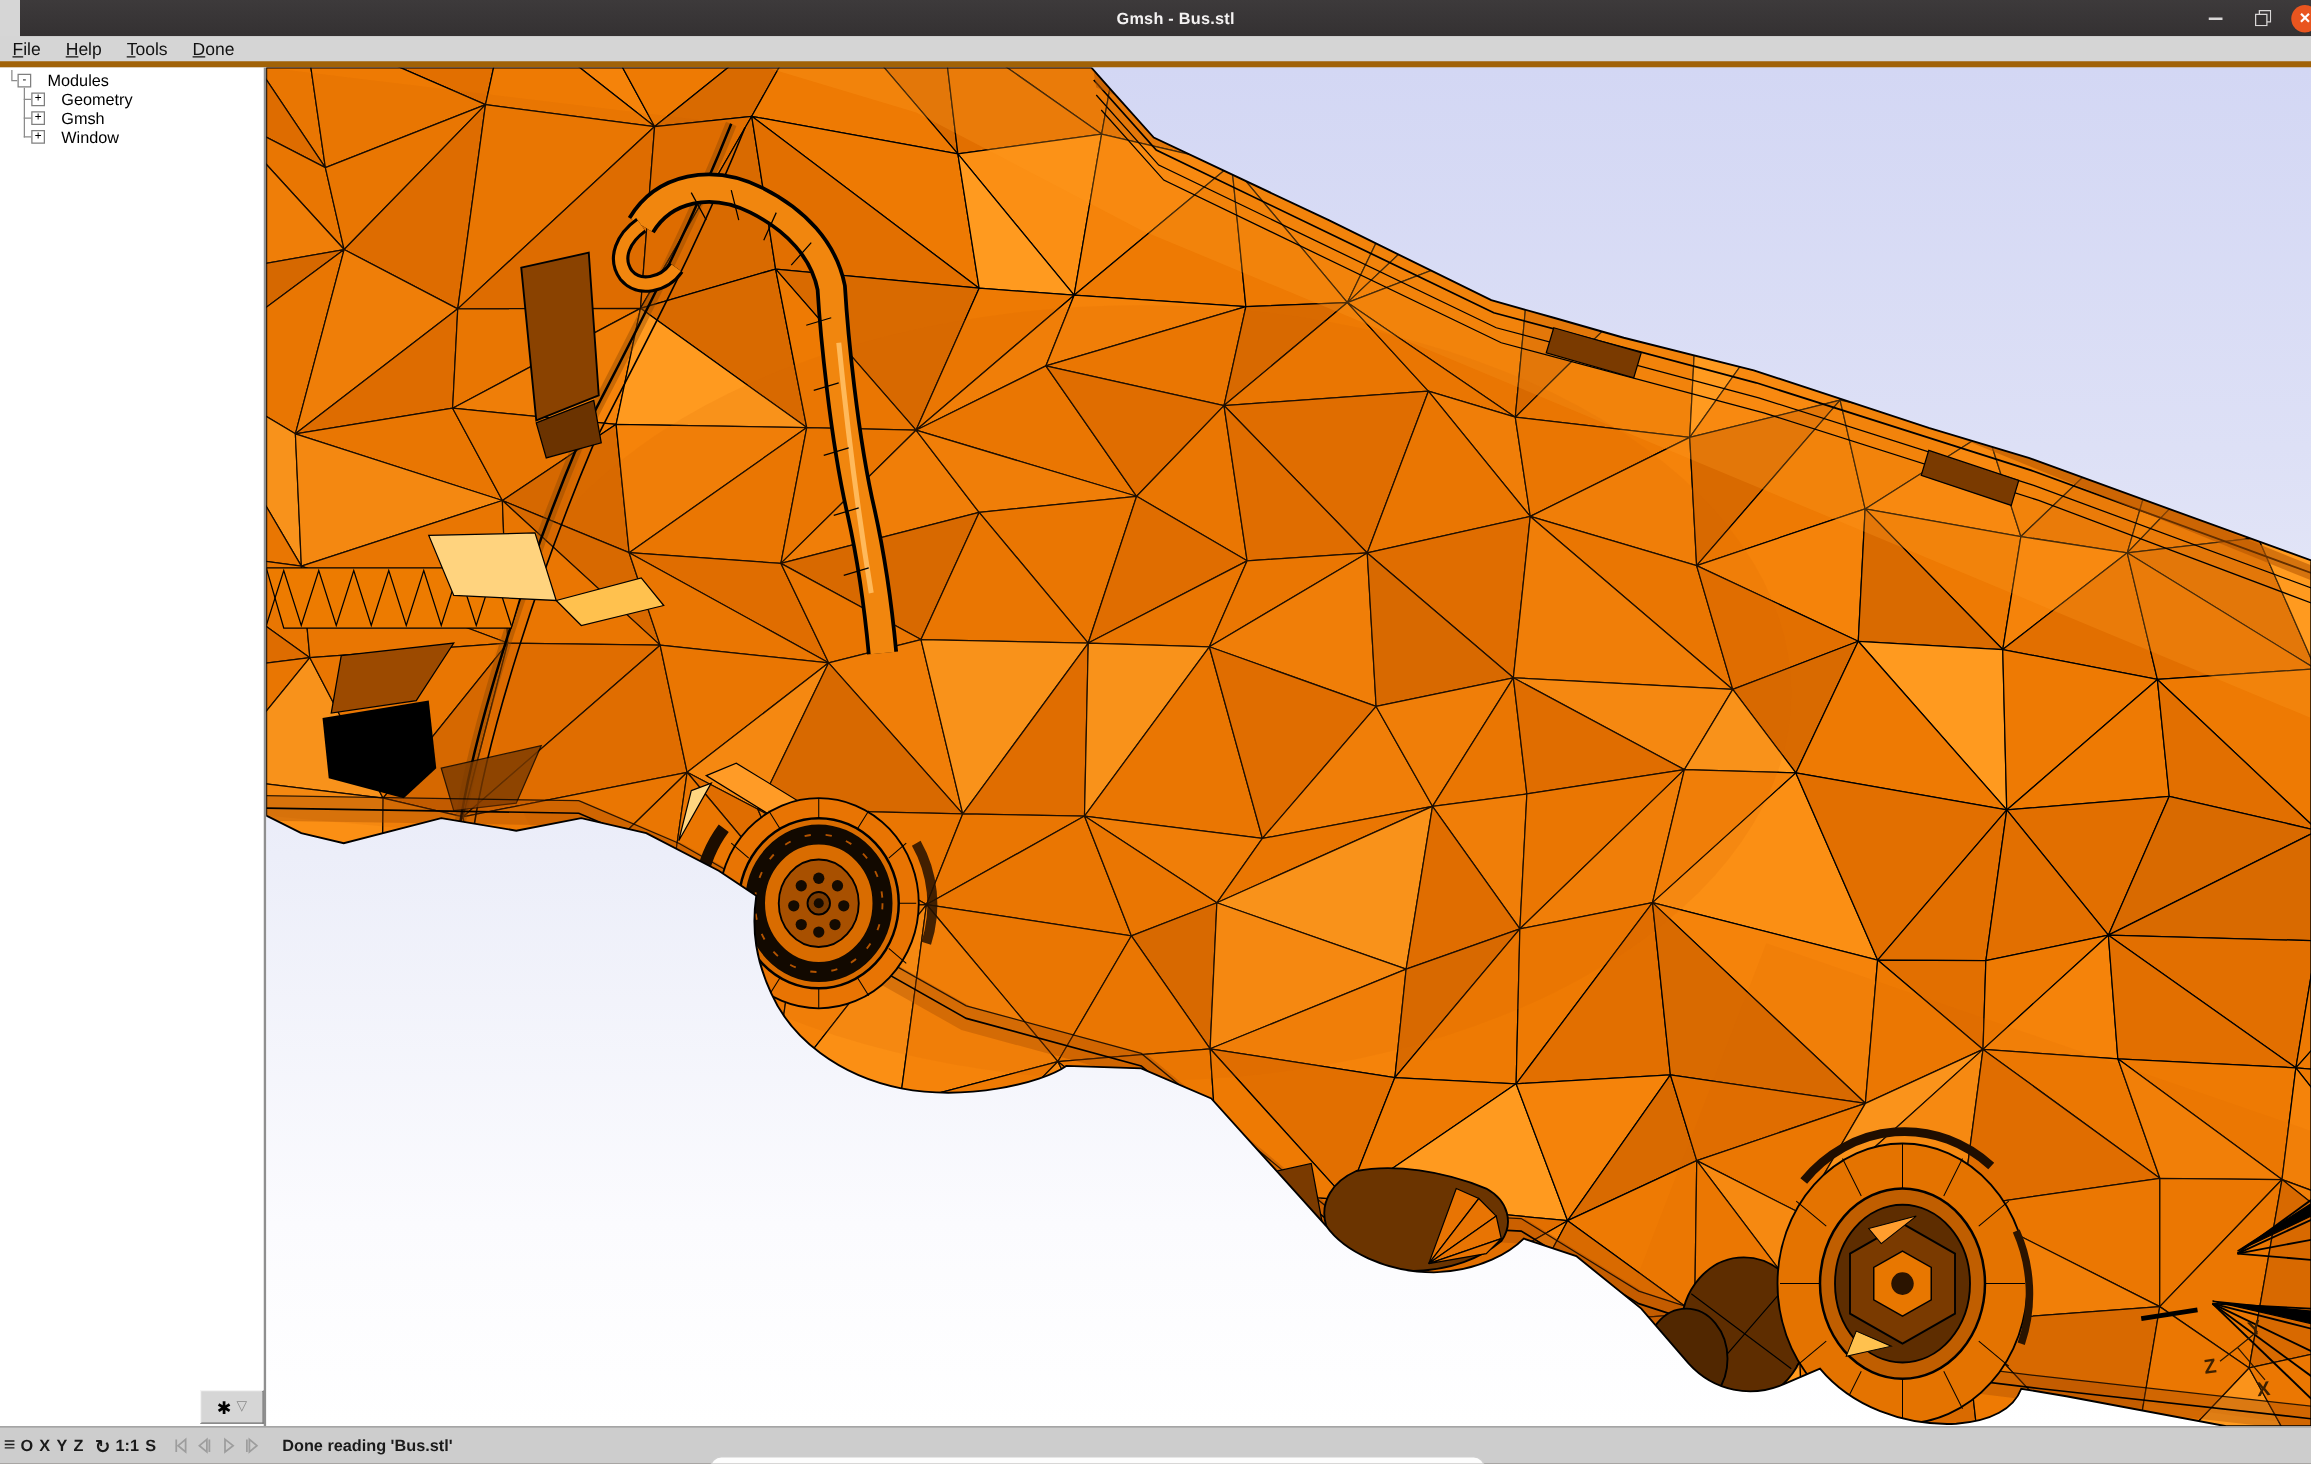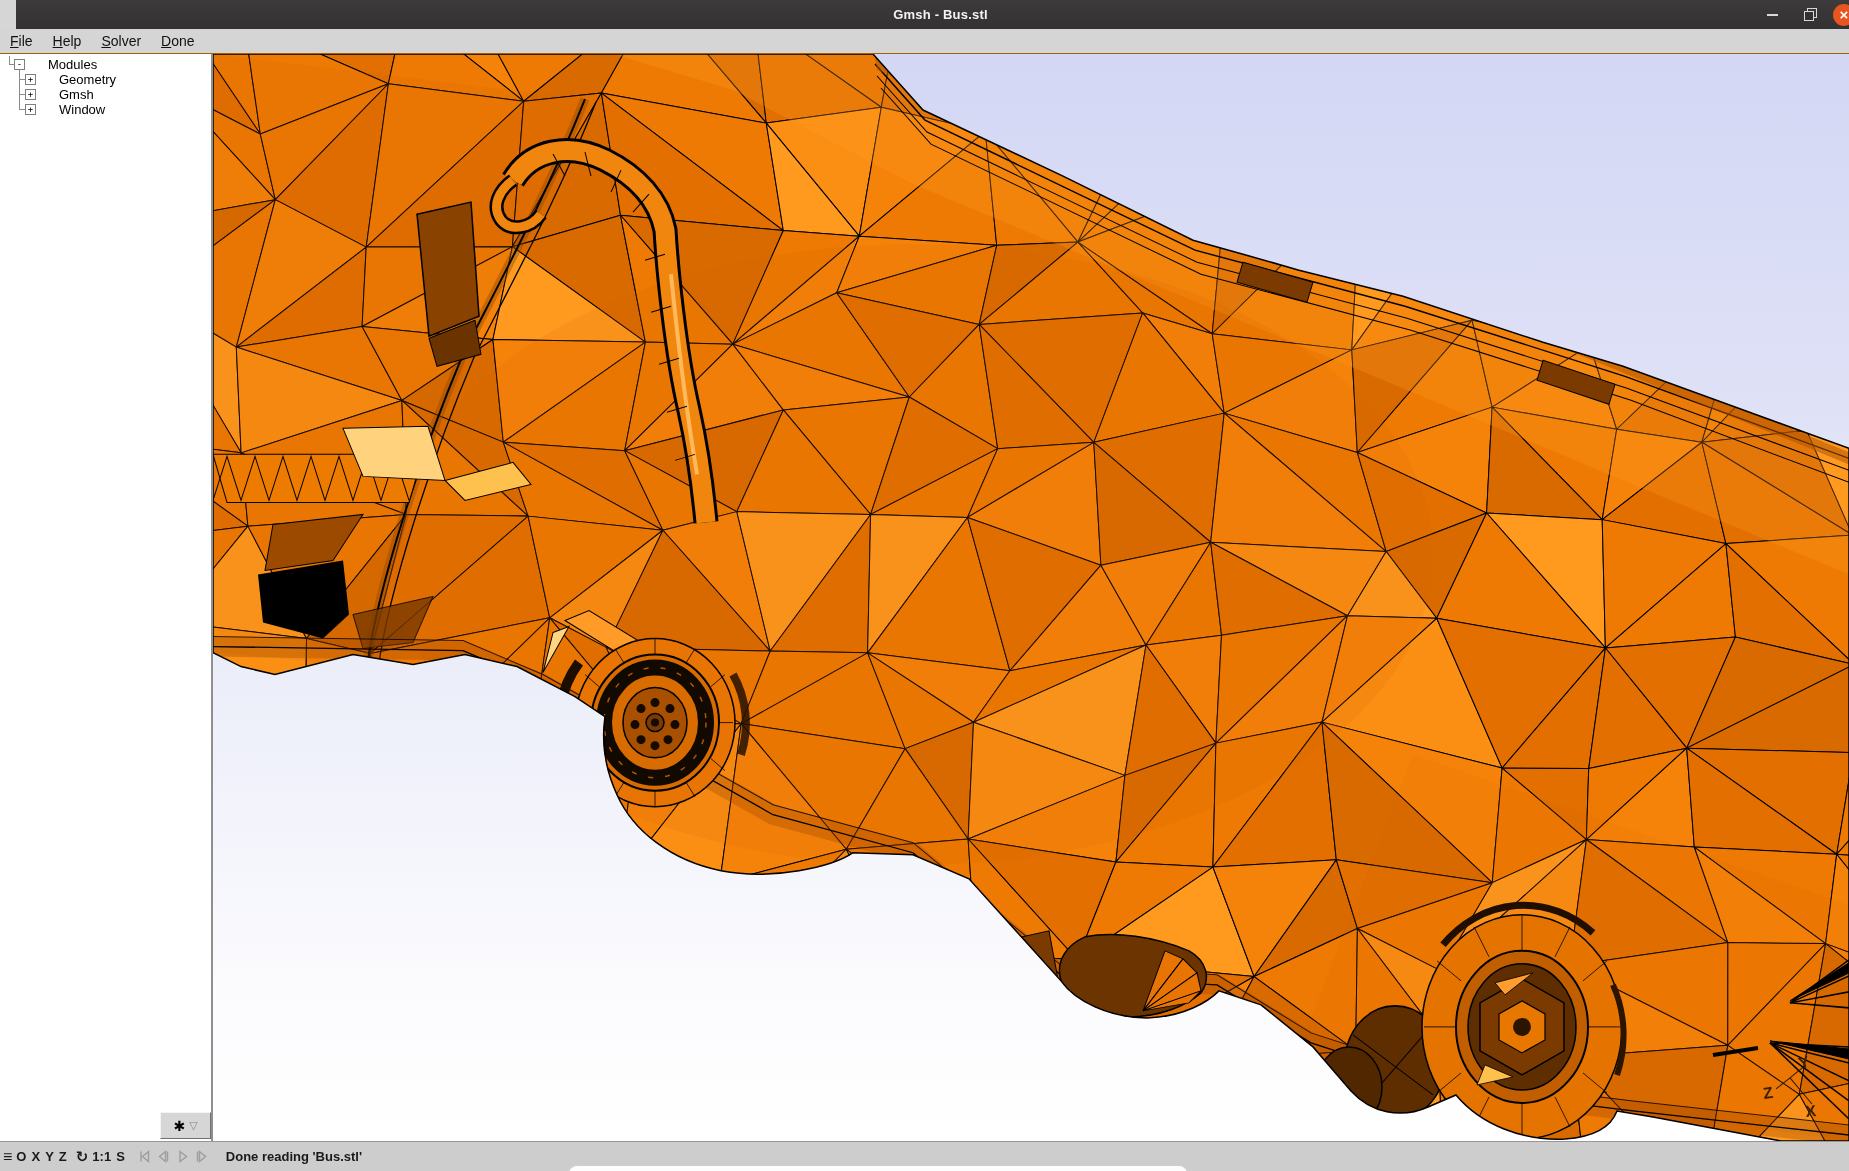--- a/index.html
+++ b/index.html
@@ -14,32 +14,32 @@
   #btn-min{right:78px;width:30px;}
   #btn-min .bar{width:11px;height:2px;background:#d9d7d7;}
   #btn-max{right:40px;width:30px;}
   #btn-close{right:6px;width:30px;}
   #close-circle{width:22px;height:22px;border-radius:50%;background:#E9551F;
                 display:flex;align-items:center;justify-content:center;
                 color:#fff;font-size:15px;font-weight:bold;line-height:1;}
 
   
   #menubar{position:absolute;left:0;top:29px;width:1849px;height:25px;background:#d5d5d5;
-           border-bottom:1px solid #a16207;display:flex;align-items:center;box-sizing:border-box;}
+           border-bottom:5px solid #a16207;display:flex;align-items:center;box-sizing:border-box;}
   .menu-item{padding:0 10px;font-size:14px;color:#111;line-height:24px;}
   .menu-item::first-letter{text-decoration:underline;}
 
   
   #sidebar{position:absolute;left:0;top:54px;width:211px;height:1087px;background:#ffffff;
            border-right:2px solid #8f8f8f;box-sizing:content-box;}
   .tree{position:absolute;left:0;top:2px;width:100%;font-size:13px;color:#000;}
   .trow{position:absolute;height:15px;display:flex;align-items:center;}
   .tbox{width:11px;height:11px;border:1px solid #7f7f7f;background:#fff;box-sizing:border-box;
         font-size:9px;line-height:8px;text-align:center;color:#000;font-family:"DejaVu Sans Mono",monospace;}
-  .tlabel{margin-left:23px;}
+  .tlabel{margin-left:13px;}
   .tline{position:absolute;background:#8b8b8b;}
 
   #gear-btn{position:absolute;left:160px;top:1058px;width:49px;height:25px;background:#d6d6d6;
             border:1px solid;border-color:#f4f4f4 #6f6f6f #6f6f6f #f4f4f4;
             display:flex;align-items:center;justify-content:center;gap:4px;}
   #gear-btn .gear{font-size:14px;color:#000;line-height:1;}
   #gear-btn .tri{font-size:11px;color:#8a8a8a;line-height:1;}
 
   
   #viewport{position:absolute;left:213px;top:54px;width:1636px;height:1087px;
@@ -80,21 +80,21 @@
     <div id="btn-close" class="winctl">
       <span id="close-circle">
           <span>×</span>
         </span>
     </div>
   </div>
 
   <div id="menubar">
     <span class="menu-item">File</span>
     <span class="menu-item">Help</span>
-    <span class="menu-item">Solver</span>
+    <span class="menu-item">Tools</span>
     <span class="menu-item">Done</span>
   </div>
 
   <div id="sidebar">
     <div class="tree">
 
       <div class="tline" style="left:9px;top:0px;width:1px;height:8px;"></div>
       <div class="tline" style="left:9px;top:8px;width:5px;height:1px;"></div>
       <div class="tline" style="left:19px;top:14px;width:1px;height:40px;"></div>
       <div class="tline" style="left:19px;top:23px;width:6px;height:1px;"></div>

